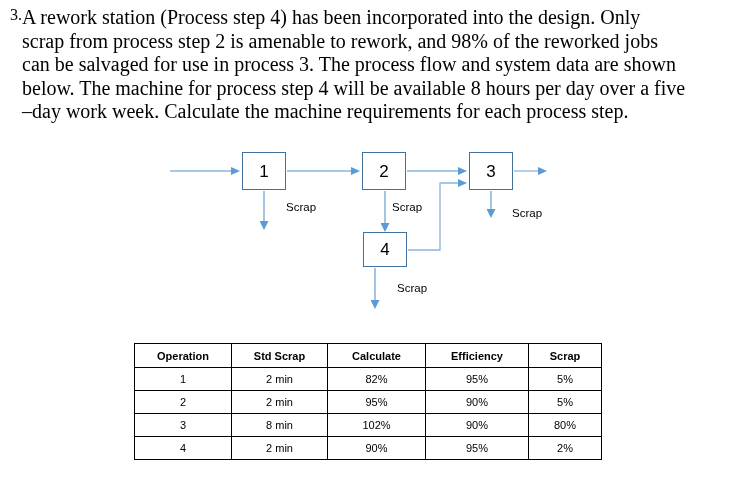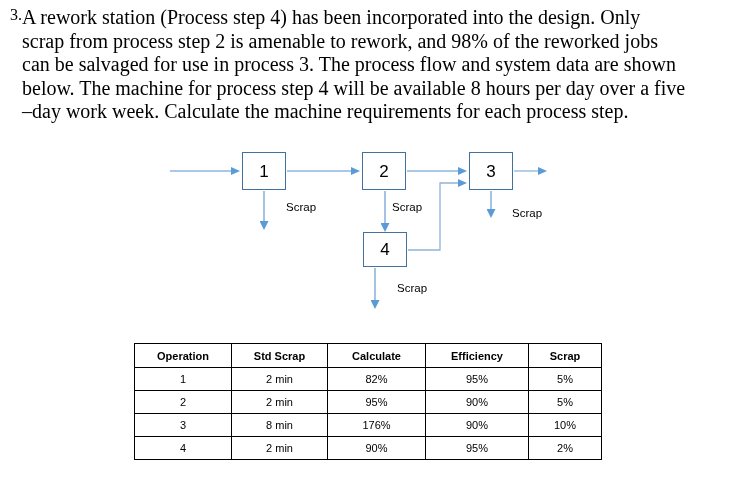--- a/index.html
+++ b/index.html
@@ -211,23 +211,23 @@
       <tr>
         <td>2</td>
         <td>2 min</td>
         <td>95%</td>
         <td>90%</td>
         <td>5%</td>
       </tr>
       <tr>
         <td>3</td>
         <td>8 min</td>
-        <td>176%</td>
+        <td>102%</td>
         <td>90%</td>
-        <td>10%</td>
+        <td>80%</td>
       </tr>
       <tr>
         <td>4</td>
         <td>2 min</td>
         <td>90%</td>
         <td>95%</td>
         <td>2%</td>
       </tr>
     </tbody>
   </table>

